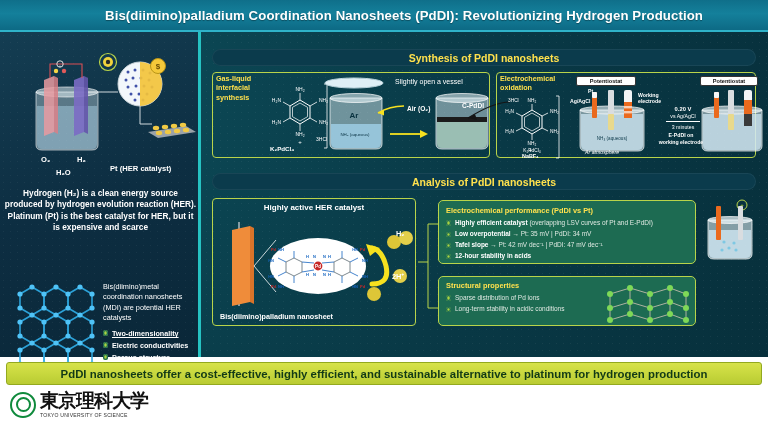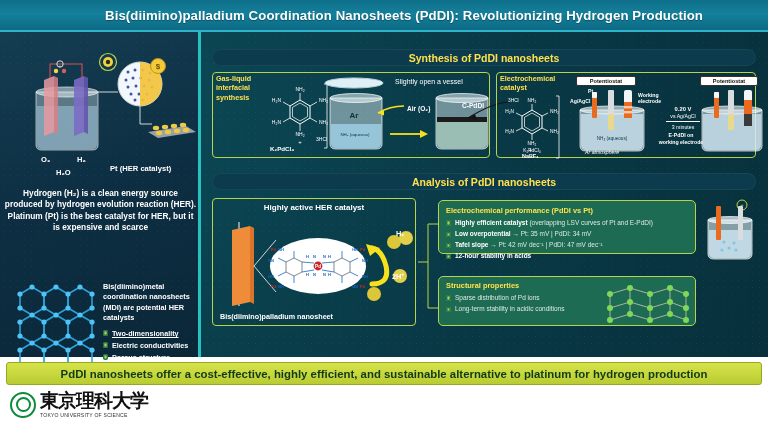--- a/index.html
+++ b/index.html
@@ -237,21 +237,21 @@
             <circle cx="24" cy="91" r="2.6"></circle>
             <circle cx="36" cy="84" r="2.6"></circle>
           <circle cx="48" cy="91" r="2.6"></circle>
             <circle cx="60" cy="84" r="2.6"></circle>
             <circle cx="72" cy="91" r="2.6"></circle>
           <circle cx="84" cy="84" r="2.6"></circle>
         </g>
       </svg>
 
       <div style="position:absolute; left:103px; top:250px; width:95px; color:#fff;
-                  font-size:7.3px; font-weight:bold; line-height:1.42;">Bis(diimino)metal coordination nanosheets (MDI) are potential HER catalysts</div>
+                  font-size:7.3px; font-weight:normal; line-height:1.42;">Bis(diimino)metal coordination nanosheets (MDI) are potential HER catalysts</div>
 
       <div style="position:absolute; left:103px; top:297px; width:96px;">
         <div class="bul" style="font-size:7.2px; font-weight:bold;text-decoration:underline;">Two-dimensionality</div>
         <div class="bul" style="font-size:7.2px; font-weight:bold;">Electric conductivities</div>
         <div class="bul" style="font-size:7.2px; font-weight:bold;">Porous structure</div>
       </div>
     </div>
 
     <div class="pill" style="left:212px; top:17px; width:544px;">Synthesis of PdDI nanosheets</div>
 
@@ -306,21 +306,21 @@
       <path d="M192,26 Q176,26 150,42" fill="none" stroke="#141414" stroke-width="1.2"></path>
       <polygon points="150,42 157,38 159,44" fill="#141414"></polygon>
     </svg>
 
     <div class="lbl" style="left:395px; top:46px; font-size:7px; color:#ffffff;">Slightly open a vessel</div>
     <div class="lbl b" style="left:407px; top:73px; font-size:6.6px;">Air (O₂)</div>
     <div class="lbl b" style="left:462px; top:70px; font-size:6.6px;">C-PdDI</div>
 
     <div class="obox" style="left:496px; top:40px; width:260px; height:86px;"></div>
     <div style="position:absolute; left:500px; top:42px; width:62px; color:#ffe14d;
-                font-size:7.2px; font-weight:bold; line-height:1.3;">Electrochemical catalyst</div>
+                font-size:7.2px; font-weight:bold; line-height:1.3;">Electrochemical oxidation</div>
 
     <svg width="72" height="72" style="position:absolute;left:498px;top:56px">
       <polygon points="34,22 44,28 44,40 34,46 24,40 24,28" fill="none" stroke="#fff" stroke-width="1"></polygon>
       <polygon points="34,25 41.5,29.3 41.5,38.7 34,43 26.5,38.7 26.5,29.3" fill="none" stroke="#fff" stroke-width=".7"></polygon>
       <line x1="34" y1="22" x2="34" y2="16" stroke="#fff" stroke-width=".8"></line>
       <line x1="44" y1="28" x2="50" y2="25" stroke="#fff" stroke-width=".8"></line>
       <line x1="44" y1="40" x2="50" y2="43" stroke="#fff" stroke-width=".8"></line>
       <line x1="34" y1="46" x2="34" y2="52" stroke="#fff" stroke-width=".8"></line>
       <line x1="24" y1="40" x2="18" y2="43" stroke="#fff" stroke-width=".8"></line>
       <line x1="24" y1="28" x2="18" y2="25" stroke="#fff" stroke-width=".8"></line>
@@ -462,21 +462,21 @@
 
     <div class="lbl b" style="left:396px; top:198px; font-size:7.4px;">H₂</div>
     <div class="lbl b" style="left:392px; top:241px; font-size:7.4px;">2H⁺</div>
     <div class="lbl b" style="left:220px; top:281px; font-size:7.2px;">Bis(diimino)palladium nanosheet</div>
 
     <svg width="24" height="120" style="position:absolute;left:416px;top:172px">
       <polyline points="2,58 12,58 12,20 22,20" fill="none" stroke="#b9d44a" stroke-width="1"></polyline>
       <polyline points="12,58 12,104 22,104" fill="none" stroke="#b9d44a" stroke-width="1"></polyline>
     </svg>
 
-    <div class="greenbox" style="left:438px; top:168px; width:258px; height:54px;">
+    <div class="greenbox" style="left:438px; top:168px; width:258px; height:64px;">
       <div style="color:#ffe14d; font-size:7.4px; font-weight:bold; margin:5px 0 4px 7px;">Electrochemical performance (PdDI vs Pt)</div>
       <div style="padding:0 6px 0 7px;">
         <div class="bul">
           <b>Highly efficient catalyst</b><span class="dim"> (overlapping LSV curves of Pt and E-PdDI)</span>
         </div>
         <div class="bul">
           <b>Low overpotential</b><span class="dim"> → Pt: 35 mV | PdDI: 34 mV</span>
         </div>
         <div class="bul">
           <b>Tafel slope</b><span class="dim"> → Pt: 42 mV dec⁻¹ | PdDI: 47 mV dec⁻¹</span>

